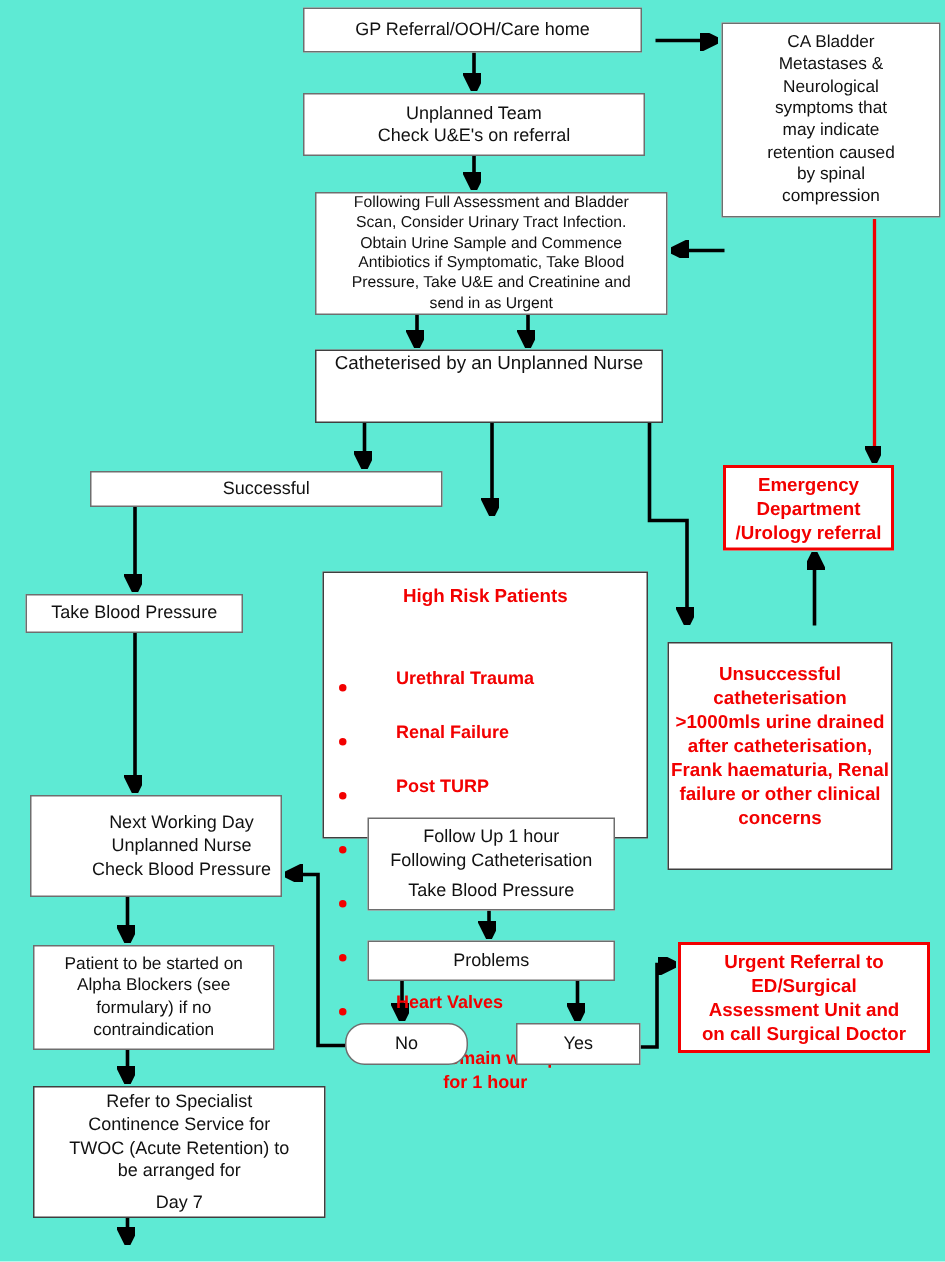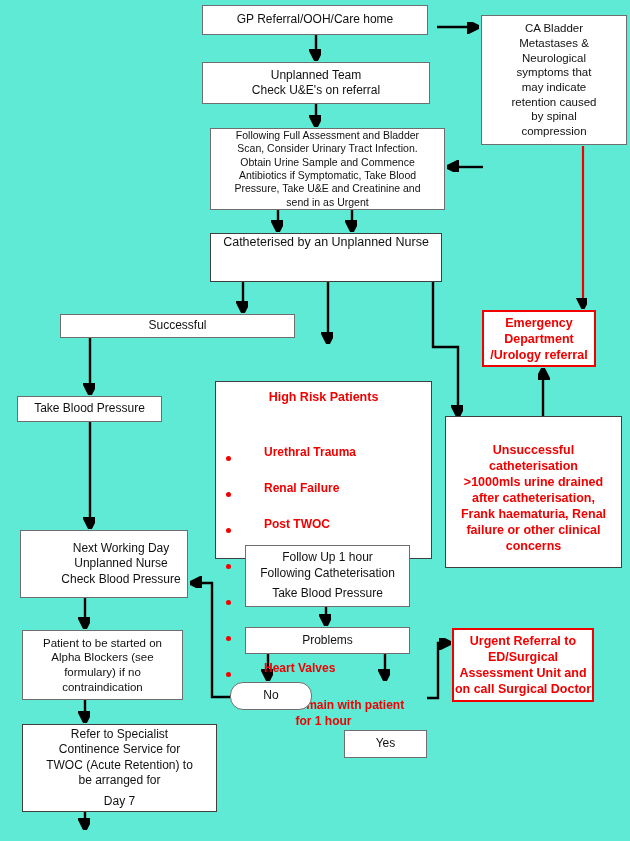--- a/index.html
+++ b/index.html
@@ -100,37 +100,37 @@
 
   <div class="box" style="left:60px;top:314px;width:235px;height:24px;font-size:12px;">
     <span>Successful</span>
   </div>
 
   <div class="box dark top-align" style="left:215px;top:345px;width:217px;height:178px;margin-top:36px;">
     <div class="hr-title">High Risk Patients</div>
     <div class="hr-list">
       <div class="hr-item"><span class="hr-bullet"></span><span>Urethral Trauma</span></div>
       <div class="hr-item"><span class="hr-bullet"></span><span>Renal Failure</span></div>
-      <div class="hr-item"><span class="hr-bullet"></span><span>Post TWOC</span></div>
+      <div class="hr-item"><span class="hr-bullet"></span><span>Post TURP</span></div>
       <div class="hr-item"><span class="hr-bullet"></span><span>Ca Prostrate</span></div>
       <div class="hr-item"><span class="hr-bullet"></span><span>Elderly / Frail</span></div>
       <div class="hr-item"><span class="hr-bullet"></span><span>Living Alone</span></div>
       <div class="hr-item"><span class="hr-bullet"></span><span>Heart Valves</span></div>
     </div>
     <div class="hr-footer">Nurse to remain with patient
 for 1 hour</div>
   </div>
 
   <div class="box redbox" style="left:482px;top:310px;width:114px;height:57px;font-size:12.5px;">
     <span>Emergency
 Department
 /Urology referral</span>
   </div>
 
-  <div class="box dark redtext" style="left:445px;top:416px;width:177px;height:152px;font-size:12.5px;justify-content:center;padding-top:12px;">
+  <div class="box dark redtext" style="left:445px;top:428px;width:150px;height:152px;font-size:12.5px;justify-content:flex-start;padding-top:12px;">
     <span>Unsuccessful
 catheterisation
 &gt;1000mls urine drained
 after catheterisation,
 Frank haematuria, Renal
 failure or other clinical
 concerns</span>
   </div>
 
   <div class="box" style="left:17px;top:396px;width:145px;height:26px;font-size:12px;">
@@ -157,25 +157,25 @@
     <span>Patient to be started on
 Alpha Blockers (see
 formulary) if no
 contraindication</span>
   </div>
 
   <div class="box" style="left:230px;top:682px;width:82px;height:28px;font-size:12px;border-radius:13px;">
     <span>No</span>
   </div>
 
-  <div class="box" style="left:344px;top:682px;width:83px;height:28px;font-size:12px;margin-top:48px;">
+  <div class="box" style="left:344px;top:682px;width:83px;height:28px;font-size:12px;">
     <span>Yes</span>
   </div>
 
-  <div class="box redbox" style="left:452px;top:628px;width:142px;height:74px;font-size:12.5px;">
+  <div class="box redbox" style="left:452px;top:628px;width:168px;height:74px;font-size:12.5px;">
     <span>Urgent Referral to
 ED/Surgical
 Assessment Unit and
 on call Surgical Doctor</span>
   </div>
 
   <div class="box dark" style="left:22px;top:724px;width:195px;height:88px;font-size:12px;">
     <span>Refer to Specialist
 Continence Service for
 TWOC (Acute Retention) to

